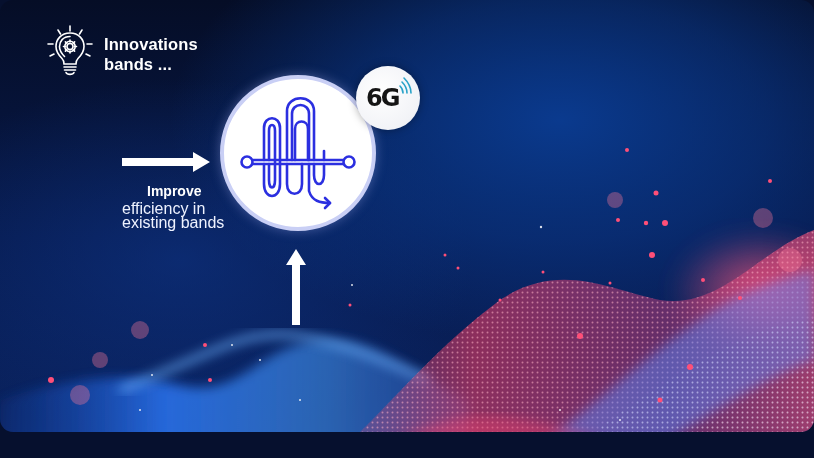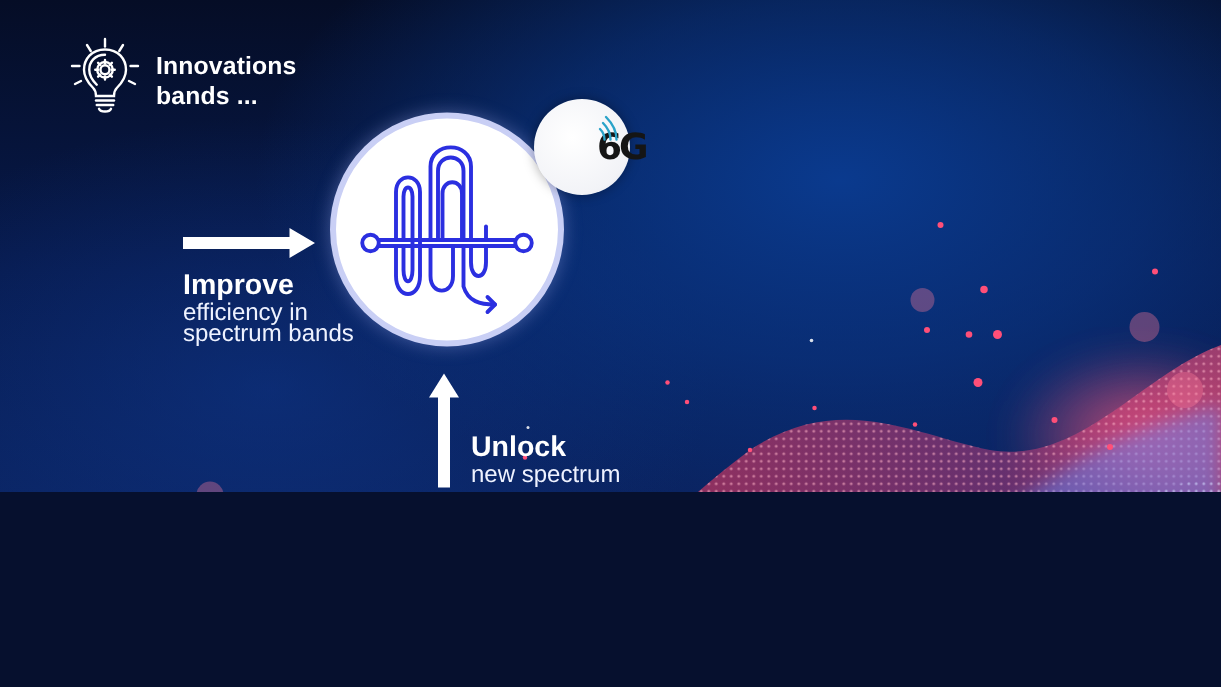--- a/index.html
+++ b/index.html
@@ -1,50 +1,51 @@
 <!DOCTYPE html>
 <html><head>
 <meta charset="utf-8">
 <style>
   * { margin:0; padding:0; box-sizing:border-box; }
   html, body { width:814px; height:458px; overflow:hidden; background:#06102e; }
   .slide {
-    position:relative; width:814px; height:328px; overflow:hidden;
+    position:relative; width:814px; height:432px; overflow:hidden;
     font-family:"Liberation Sans", "DejaVu Sans", sans-serif; color:#ffffff;
     background:
       radial-gradient(ellipse 520px 300px at 560px 120px, #0a3a8e 0%, rgba(10,58,142,0.55) 40%, rgba(6,20,60,0) 75%),
       radial-gradient(ellipse 420px 260px at 180px 260px, rgba(15,55,140,0.55) 0%, rgba(6,20,60,0) 70%),
       linear-gradient(180deg, #050d26 0%, #071a4d 55%, #0a2360 100%);
+    border-radius: 13px;
   }
   .bg-svg { position:absolute; left:0; top:0; width:814px; height:458px; }
 
   .header { position:absolute; left:44px; top:24px; display:flex; align-items:flex-start; }
   .bulb { width:52px; height:54px; }
   .header-text { margin-left:8px; margin-top:10px; font-weight:bold; font-size:16.5px; line-height:20px; letter-spacing:0.1px; }
 
   .main-circle {
     position:absolute; left:220px; top:75px; width:156px; height:156px; border-radius:50%;
     background:#ffffff; border:4px solid #c9cff5; box-shadow:0 0 12px rgba(180,190,255,0.35);
   }
   .main-circle svg { position:absolute; left:0; top:0; width:148px; height:148px; }
 
   .badge-circle {
     position:absolute; left:356px; top:66px; width:64px; height:64px; border-radius:50%;
     background:radial-gradient(circle at 40% 40%, #ffffff 0%, #f2f3f7 70%, #dfe2ea 100%);
     box-shadow:0 0 8px rgba(0,0,0,0.35);
   }
   .badge-circle svg { position:absolute; left:0; top:0; width:64px; height:64px; }
-  .badge-text { position:absolute; left:10px; top:18px; font-weight:bold; font-size:24px; color:#151515; letter-spacing:-2px; font-family:"DejaVu Sans", sans-serif;margin-left:32px; }
+  .badge-text { position:absolute; left:10px; top:18px; font-weight:bold; font-size:24px; color:#151515; letter-spacing:-2px; font-family:"DejaVu Sans", sans-serif; }
 
   .arrow-right { position:absolute; left:121px; top:151px; width:90px; height:22px; }
   .arrow-up { position:absolute; left:285px; top:248px; width:22px; height:78px; }
 
   .block-improve { position:absolute; left:122px; top:180px; }
   .block-unlock { position:absolute; left:314px; top:288px; }
-  .big { font-weight:bold; font-size:19px; line-height:22px; }
+  .big { font-weight:bold; font-size:14px; line-height:22px;margin-left:25px; }
   .small { font-size:16px; line-height:14px; color:#eef2ff; }
 </style>
 </head>
 <body>
 
 <div class="slide">
 
   <svg class="bg-svg" viewBox="0 0 814 458">
     <defs>
       <linearGradient id="wBlue" x1="0" y1="0" x2="1" y2="0">
@@ -196,24 +197,20 @@
       <path d="M48,12 C52,16 55,21 55,27"></path>
     </svg>
   </div>
 
   <svg class="arrow-right" viewBox="0 0 90 22">
     <path d="M1,7 L72,7 L72,1 L89,11 L72,21 L72,15 L1,15 Z" fill="#ffffff"></path>
   </svg>
   <div class="block-improve">
     <div class="big">Improve</div>
     <div class="small">efficiency in</div>
-    <div class="small">spectrum bands</div>
+    <div class="small">existing bands</div>
   </div>
 
   <svg class="arrow-up" viewBox="0 0 22 78">
     <path d="M7,77 L7,17 L1,17 L11,1 L21,17 L15,17 L15,77 Z" fill="#ffffff"></path>
   </svg>
-  <div class="block-unlock">
-    <div class="big">Unlock</div>
-    <div class="small">new spectrum</div>
-  </div>
 
 </div>
 
 </body></html>

